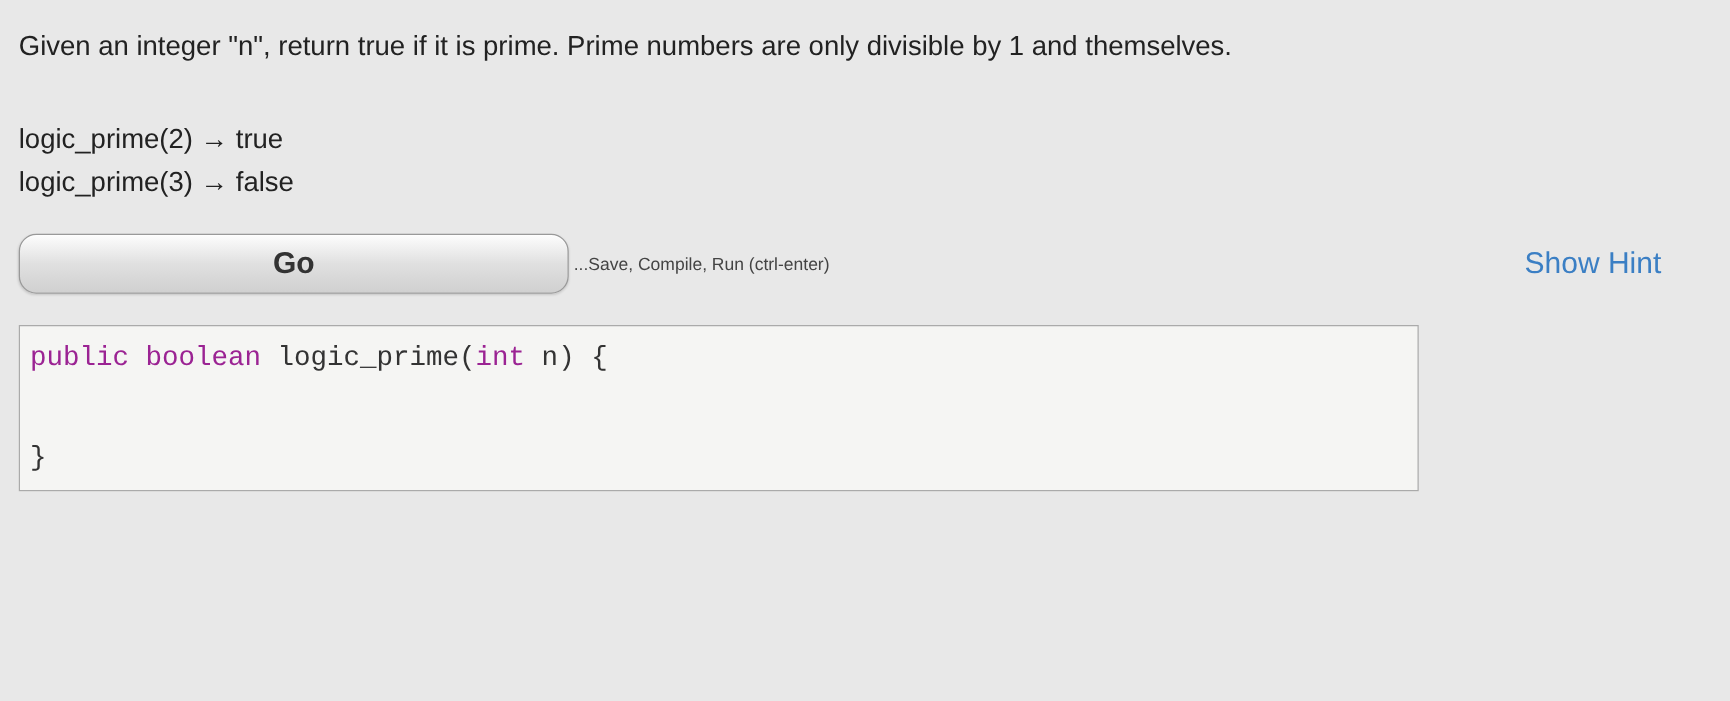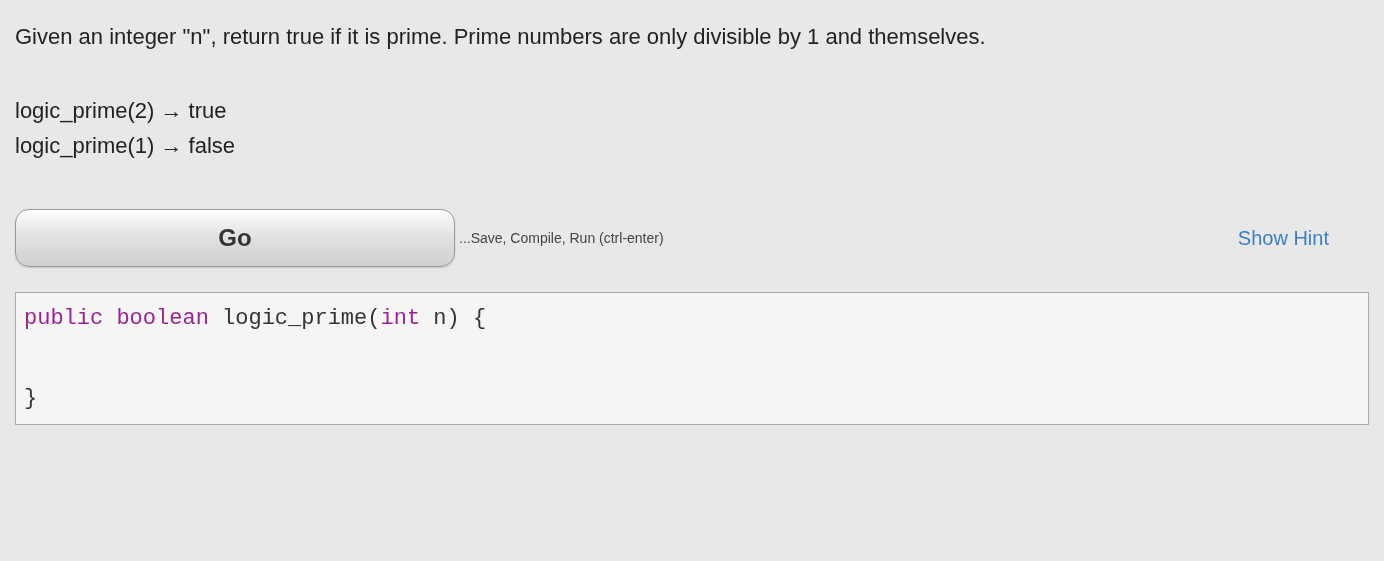--- a/index.html
+++ b/index.html
@@ -16,84 +16,84 @@
       width: 1384px;
       height: 561px;
       overflow: hidden;
     }
     .problem-desc {
       margin-bottom: 40px;
       line-height: 1.5;
       color: #222;
     }
     .examples {
-      margin-bottom: 46px;
+      margin-bottom: 24px;
       line-height: 1.6;
       color: #222;
     }
     .example-line {
       display: block;
     }
     .action-row {
       display: flex;
       align-items: center;
       gap: 0;
       margin-bottom: 25px;
     }
     .go-button {
       width: 440px;
-      height: 58px;
+      height: 48px;
       font-size: 24px;
       font-weight: bold;
       color: #333;
       background: linear-gradient(to bottom, #fdfdfd 0%, #e0e0e0 50%, #d0d0d0 100%);
       border: 1px solid #999;
       border-radius: 14px;
       cursor: pointer;
       box-shadow: 0 1px 2px rgba(0,0,0,0.15), inset 0 1px 0 rgba(255,255,255,0.6);
     }
     .run-text {
       margin-left: 4px;
       font-size: 14px;
       color: #444;
       flex: 1;
     }
     .show-hint {
       color: #3b7fc4;
-      font-size: 20px;
+      font-size: 24px;
       cursor: pointer;
       margin-right: 40px;
       text-decoration: none;
     }
     .code-editor {
       border: 1px solid #aaa;
       background: #f5f5f3;
       font-family: "Courier New", Courier, monospace;
       font-size: 22px;
       padding: 6px 8px;
-      width: 1354px;
+      width: 1120px;
       line-height: 1.8;
       color: #333;
     }
     .code-line {
       white-space: pre;
     }
     .kw-access { color: #9b2393; }
     .kw-type { color: #9b2393; }
     .kw-name { color: #333; }
     .kw-int { color: #9b2393; }
   </style>
 </head>
 <body>
 
 <div class="problem-desc">Given an integer "n", return true if it is prime. Prime numbers are only divisible by 1 and themselves.</div>
 
 <div class="examples">
   <span class="example-line">logic_prime(2) → true</span>
-  <span class="example-line">logic_prime(1) → false</span>
+  <span class="example-line">logic_prime(3) → false</span>
 </div>
 
 <div class="action-row">
   <button class="go-button">Go</button>
   <span class="run-text">...Save, Compile, Run (ctrl-enter)</span>
   <a class="show-hint">Show Hint</a>
 </div>
 
 <div class="code-editor">
   <div class="code-line"><span class="kw-access">public</span> <span class="kw-type">boolean</span> <span class="kw-name">logic_prime</span><span>(</span><span class="kw-int">int</span><span> n</span><span>)</span><span> {</span></div>

